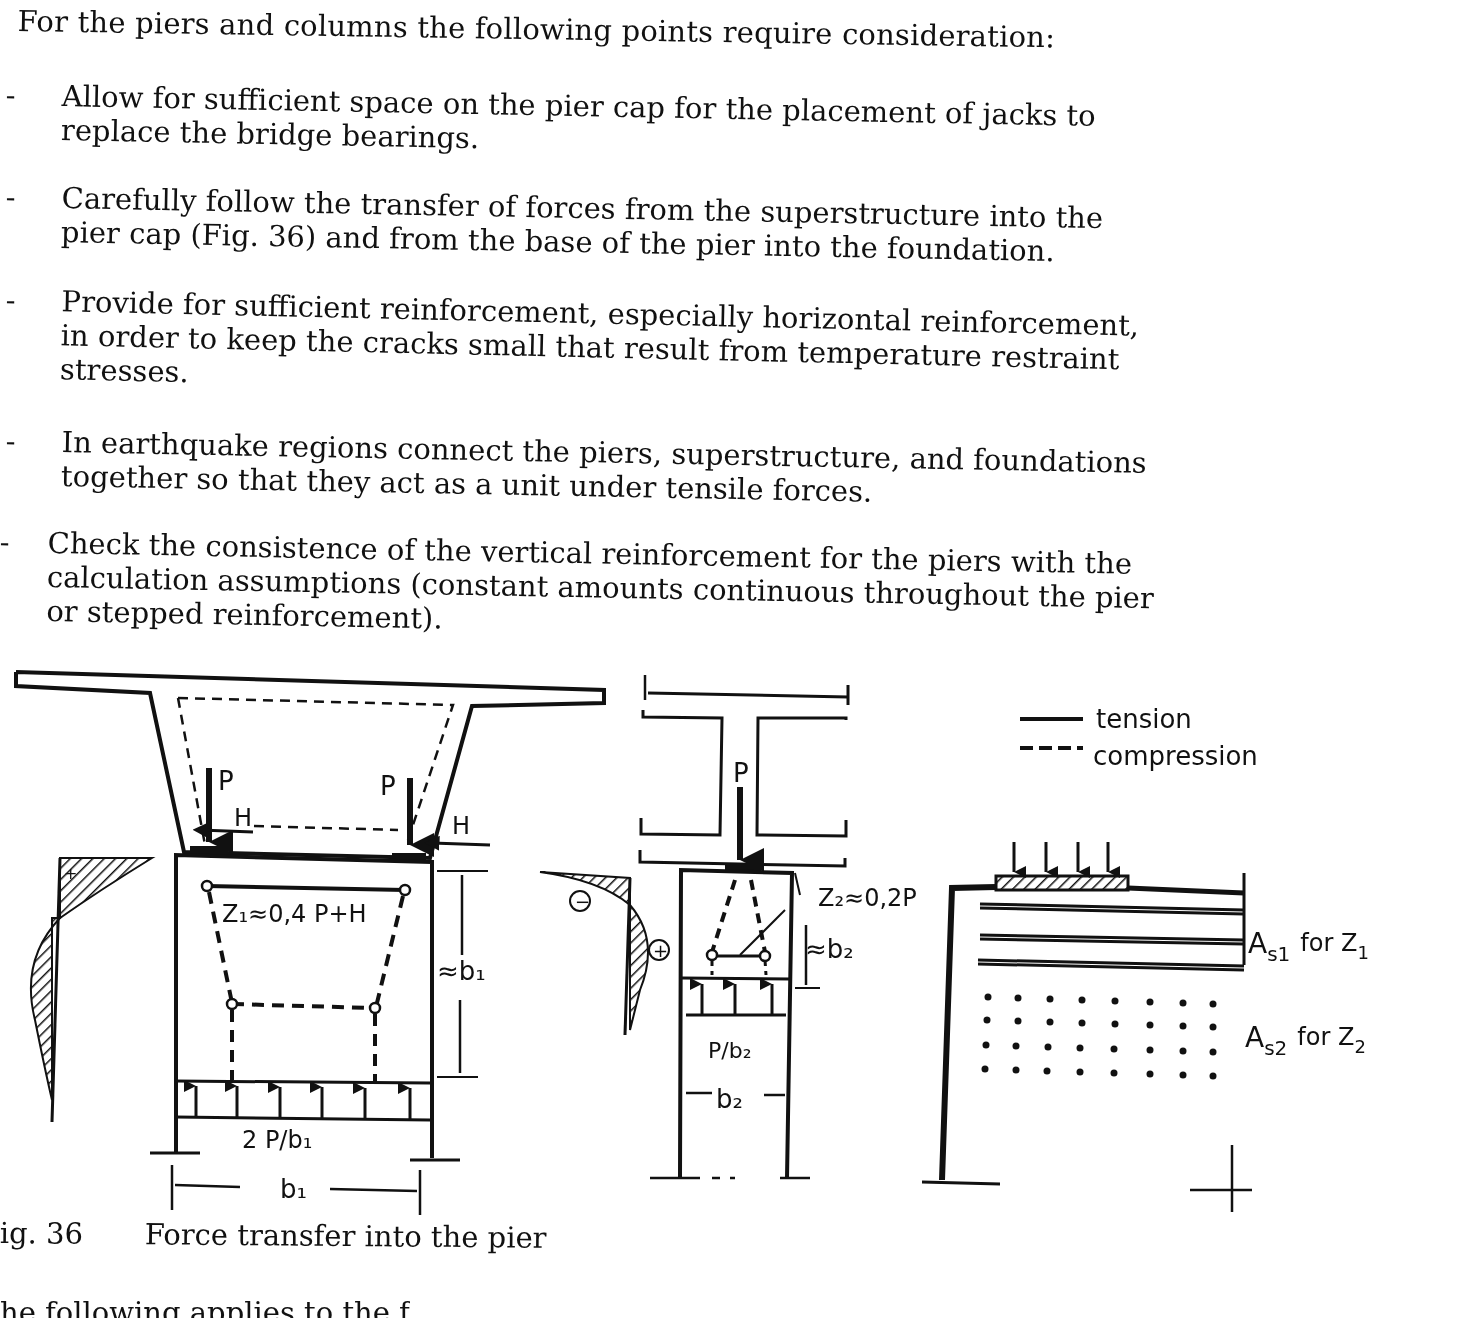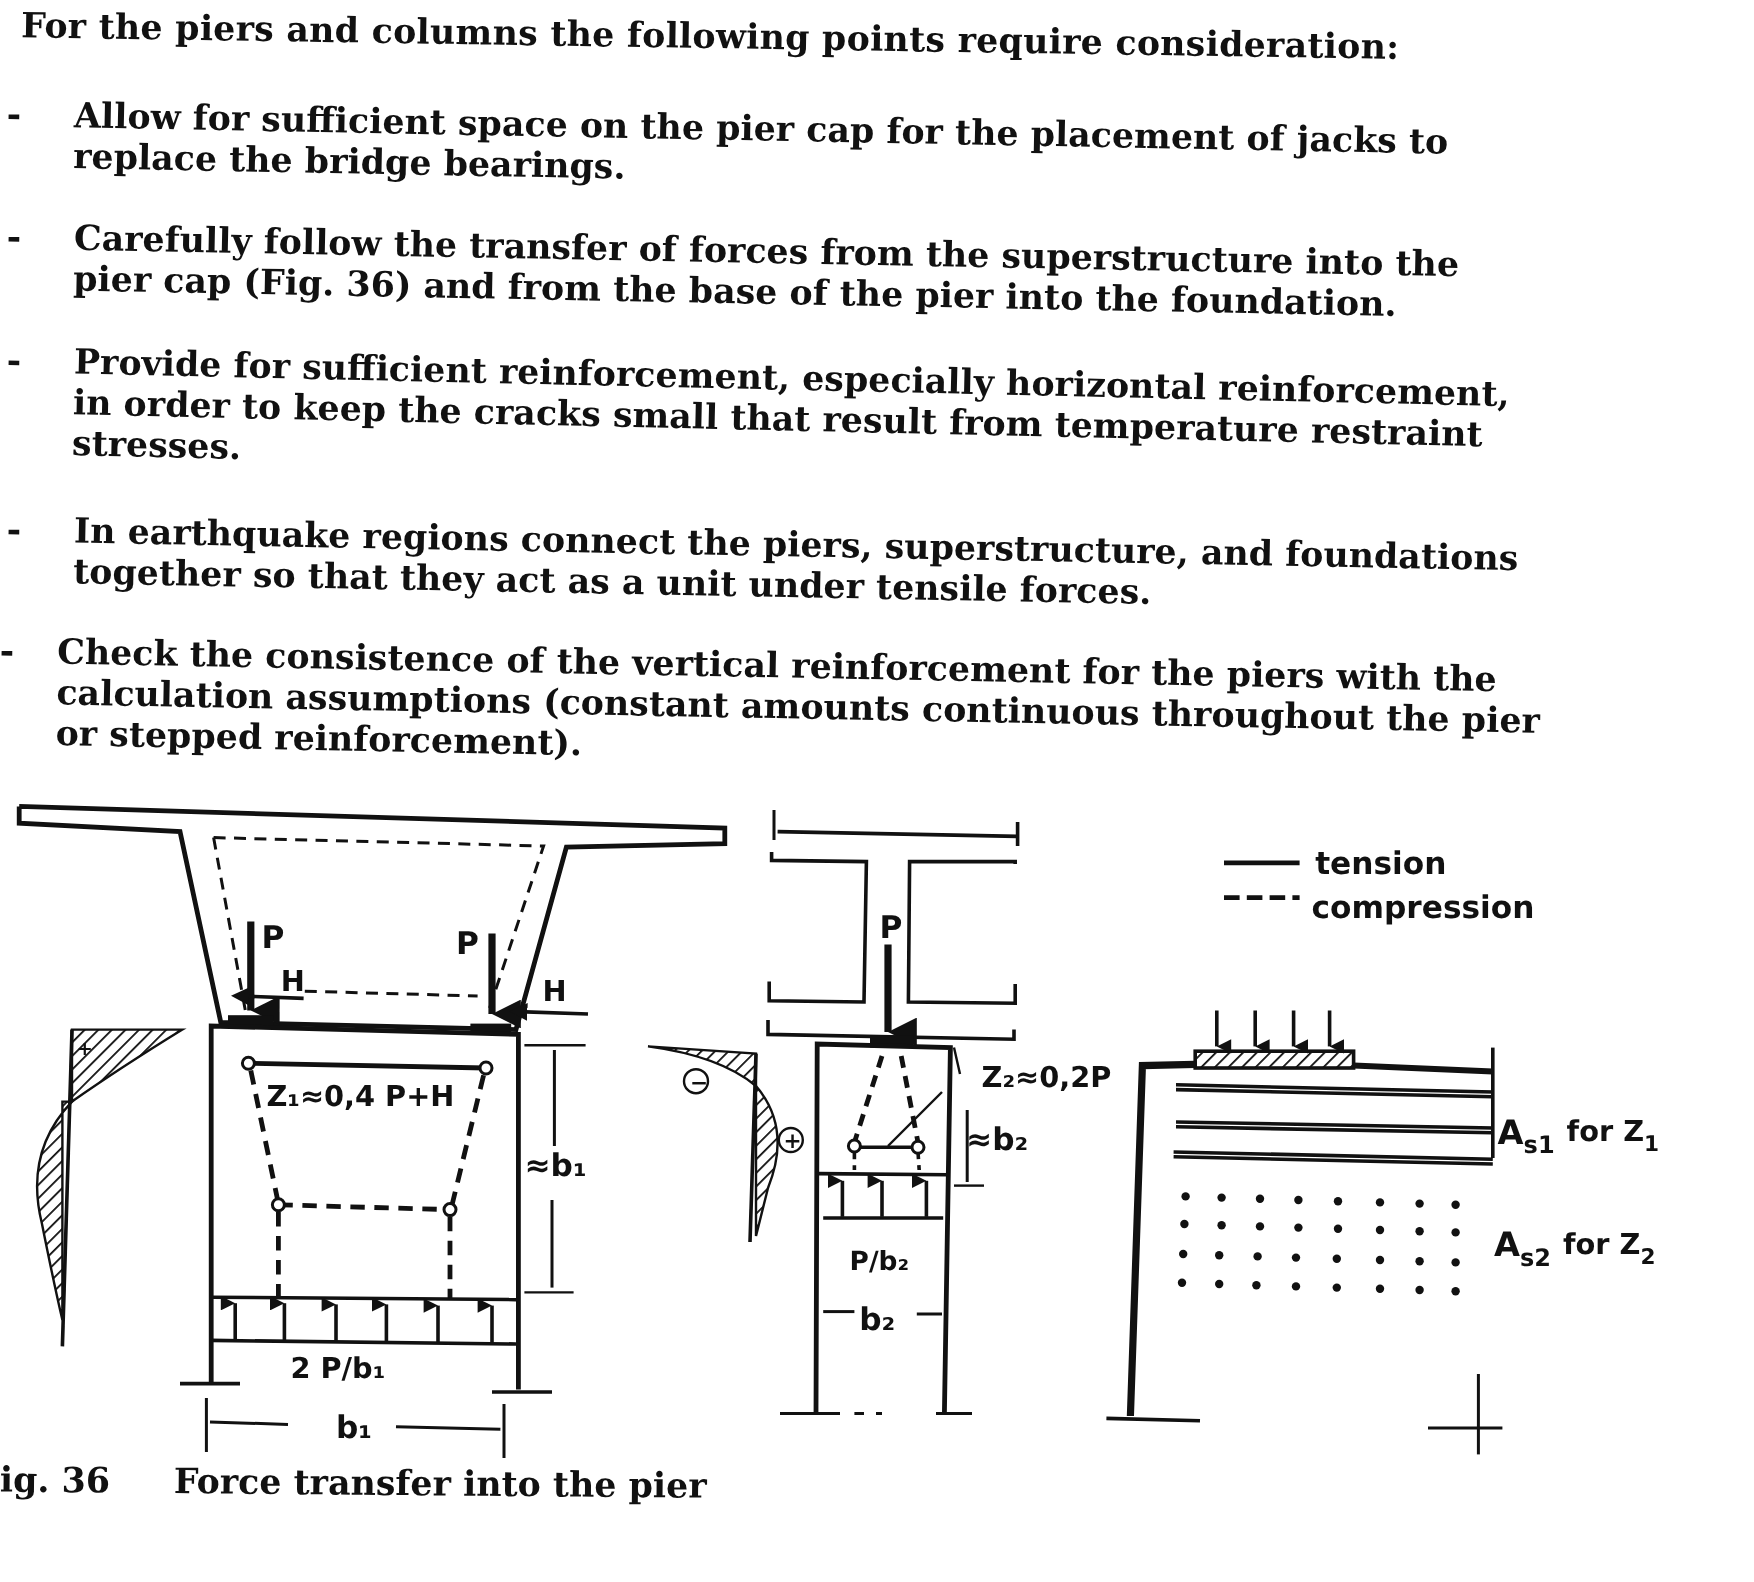--- a/index.html
+++ b/index.html
@@ -14,21 +14,20 @@
       overflow: hidden;
       color: #111111;
       font-family: "DejaVu Serif", "Liberation Serif", serif;
     }
     .page {
       position: absolute;
       left: 0;
       top: 0;
       width: 1462px;
       height: 1318px;
-      font-weight: bold;
     }
     .intro {
       position: absolute;
       left: 18px;
       top: 4px;
       font-size: 29px;
       line-height: 34px;
       transform: rotate(0.9deg);
       transform-origin: left top;
       white-space: nowrap;
@@ -359,14 +358,15 @@
           <tspan>A</tspan><tspan dy="8" font-size="20">s2</tspan><tspan dx="10" dy="-10" font-size="24">for Z</tspan><tspan dy="8" font-size="18">2</tspan>
         </text>
       </g>
     </svg>
   </div>
 
   <div class="caption">
     <span class="num">ig. 36</span><span>Force transfer into the pier</span>
   </div>
 
+  <div class="next-line">he following applies to the f</div>
 
 </div>
 
 </body></html>

